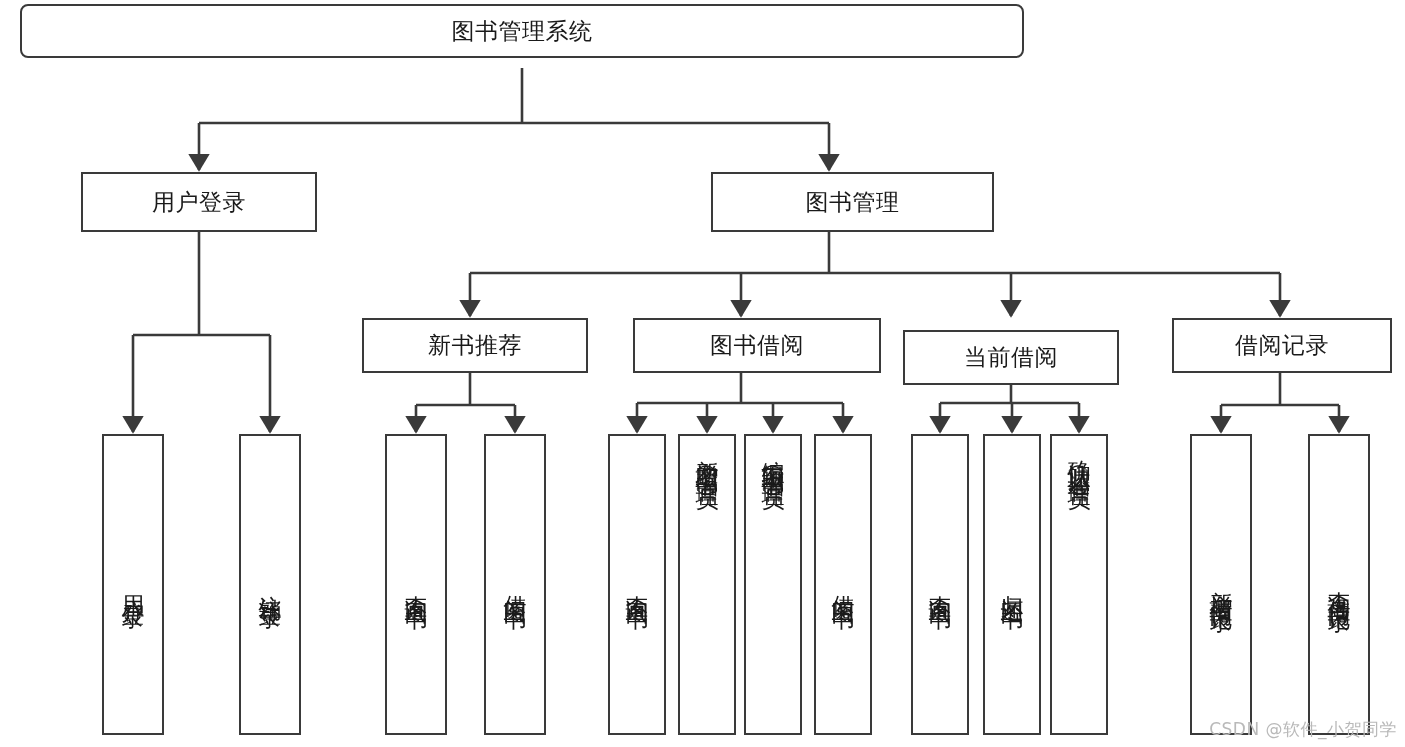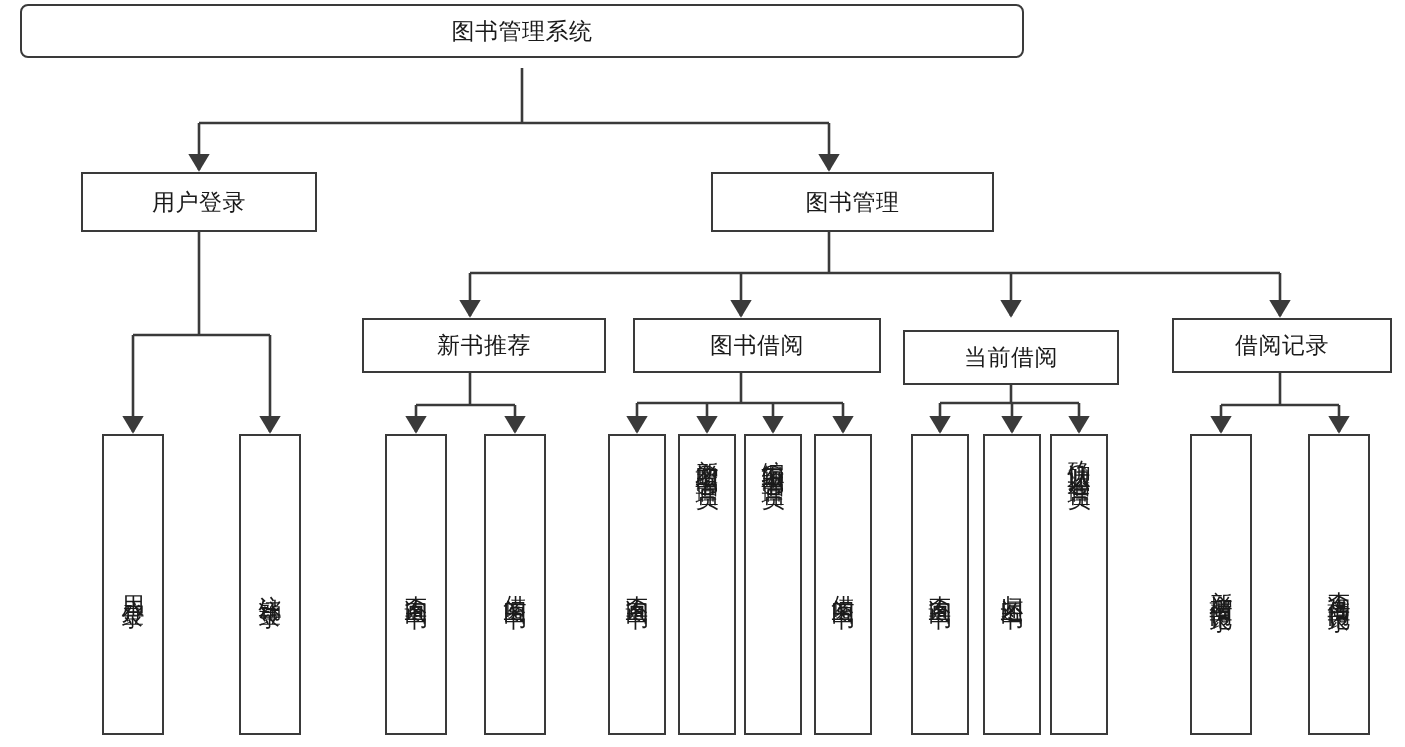--- a/index.html
+++ b/index.html
@@ -117,21 +117,21 @@
   <div id="nodes">
       <div class="node horiz" style="left: 20px; top: 4px; width: 1004px; height: 54px; border-radius: 8px;">
         <span>图书管理系统</span>
       </div>
       <div class="node horiz" style="left: 81px; top: 172px; width: 236px; height: 60px;">
         <span>用户登录</span>
       </div>
       <div class="node horiz" style="left: 711px; top: 172px; width: 283px; height: 60px;">
         <span>图书管理</span>
       </div>
-      <div class="node horiz" style="left: 362px; top: 318px; width: 244px; height: 55px;">
+      <div class="node horiz" style="left: 362px; top: 318px; width: 226px; height: 55px;">
         <span>新书推荐</span>
       </div>
       <div class="node horiz" style="left: 633px; top: 318px; width: 248px; height: 55px;">
         <span>图书借阅</span>
       </div>
       <div class="node horiz" style="left: 903px; top: 330px; width: 216px; height: 55px;">
         <span>当前借阅</span>
       </div>
       <div class="node horiz" style="left: 1172px; top: 318px; width: 220px; height: 55px;">
         <span>借阅记录</span>
@@ -170,13 +170,14 @@
         <span class="vtext">确认归还（管理员）</span>
       </div>
       <div class="node vert short" style="left: 1190px; top: 434px; width: 62px; height: 301px;">
         <span class="vtext">新增借阅记录</span>
       </div>
       <div class="node vert short" style="left: 1308px; top: 434px; width: 62px; height: 301px;">
         <span class="vtext">查询借阅记录</span>
       </div>
     </div>
 
+  <div id="watermark">CSDN @软件_小贺同学</div>
 </div>
 
 </body></html>

